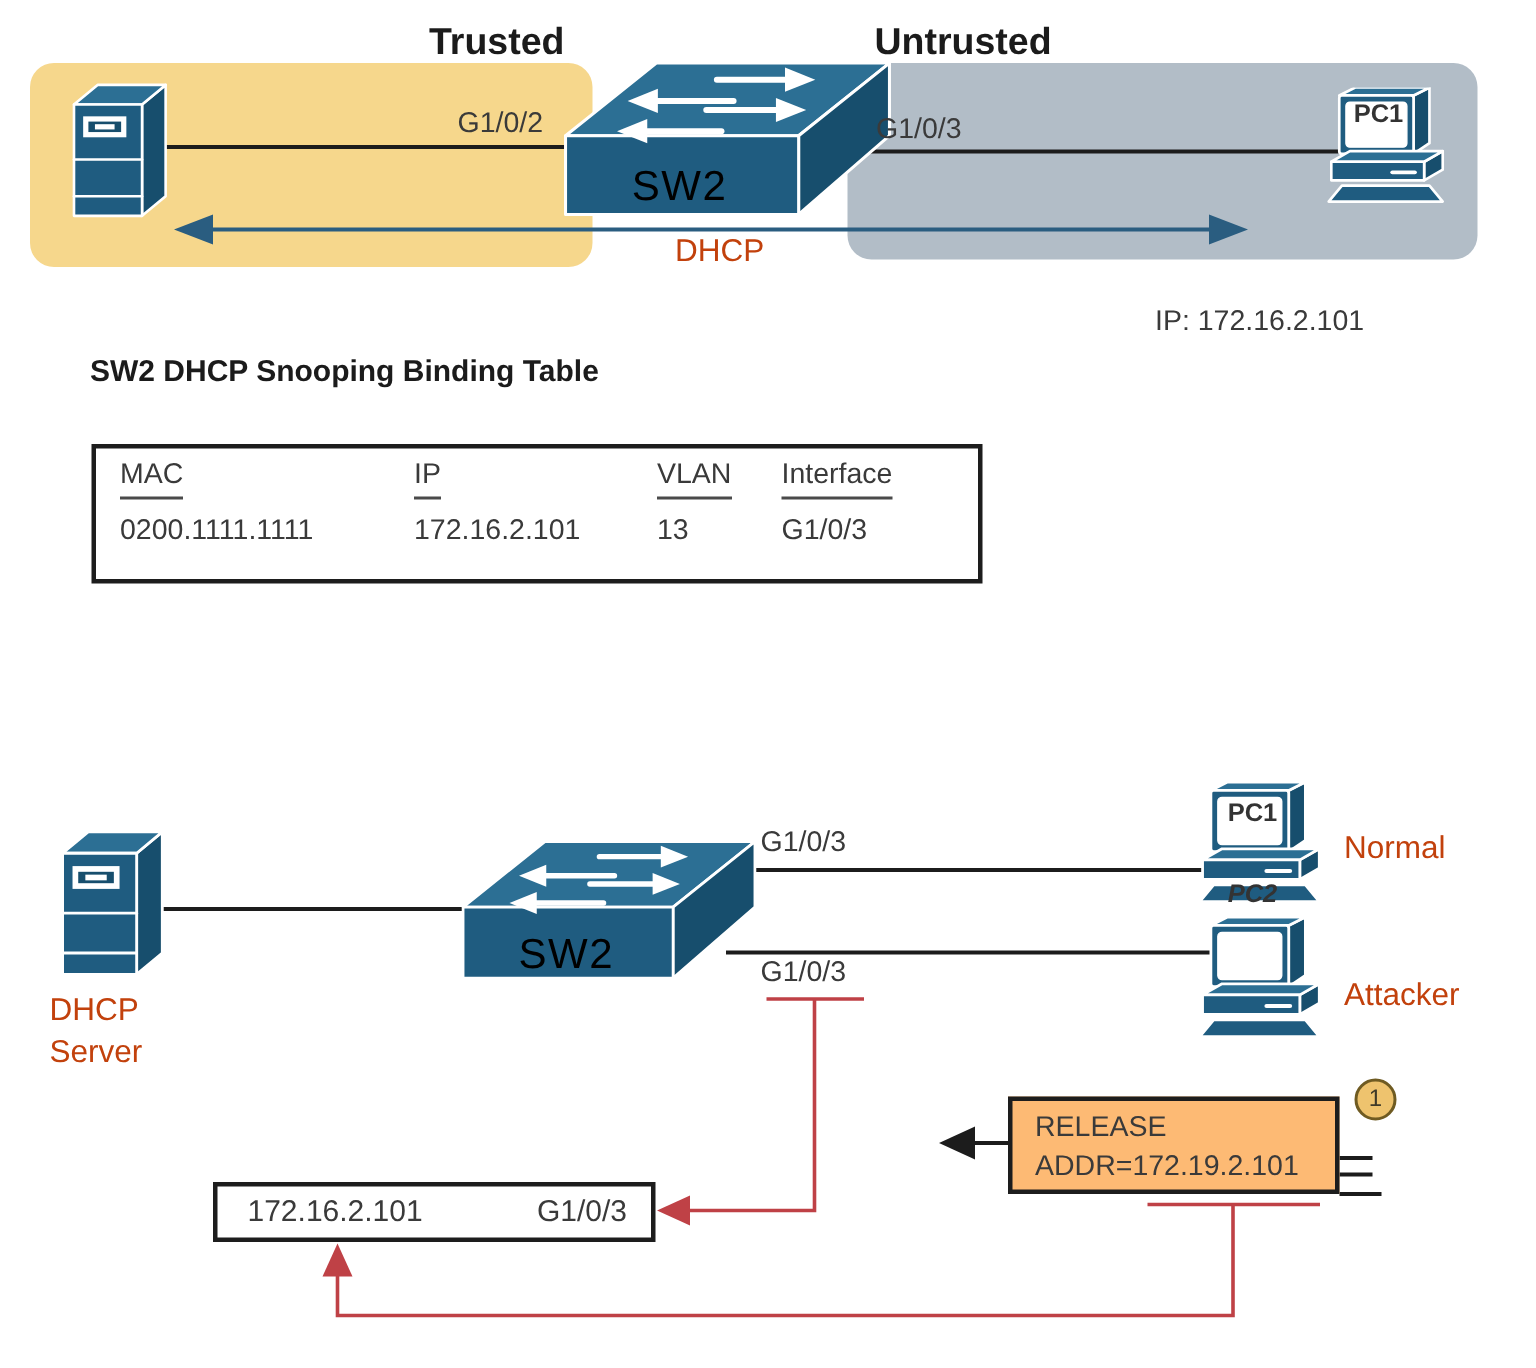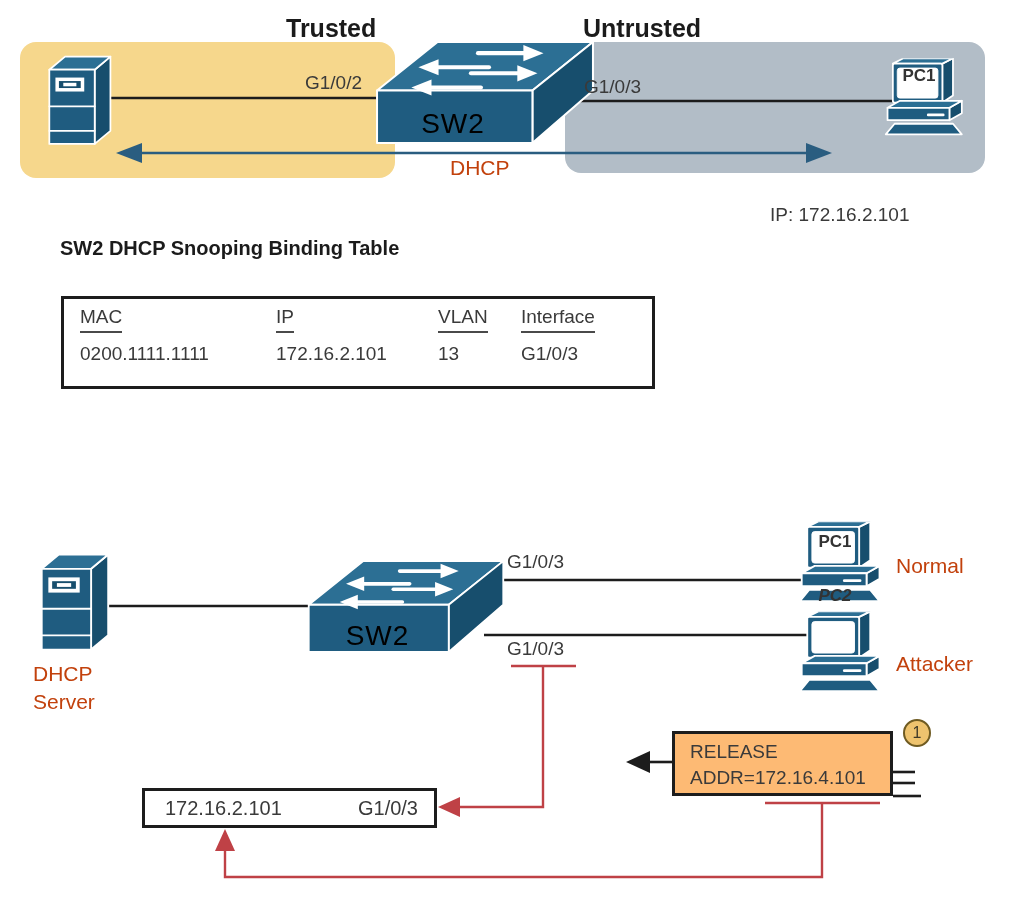--- a/index.html
+++ b/index.html
@@ -194,21 +194,21 @@
   <span class="lbl bignote" style="left:896px;top:554px;">Normal</span>
 
   <svg class="abs" style="left:798px;top:608px;" width="88" height="92" viewBox="0 0 95 92">
       <use href="#sym-pc"></use>
     </svg>
   <span class="lbl screen-label" style="left:811px;top:586px;width:48px;font-style:italic;">PC2</span>
   <span class="lbl bignote" style="left:896px;top:652px;">Attacker</span>
 
   <div class="release-box" style="left:672px;top:731px;width:221px;height:65px;">
     <div>RELEASE</div>
-    <div>ADDR=172.16.4.101</div>
+    <div>ADDR=172.19.2.101</div>
   </div>
   <div class="badge" style="left:903px;top:719px;">
     <span>1</span>
   </div>
 
   <div class="tbl-box bind-row" style="left:142px;top:788px;width:295px;height:40px;">
     <span>172.16.2.101</span>
     <span>G1/0/3</span>
   </div>
 

